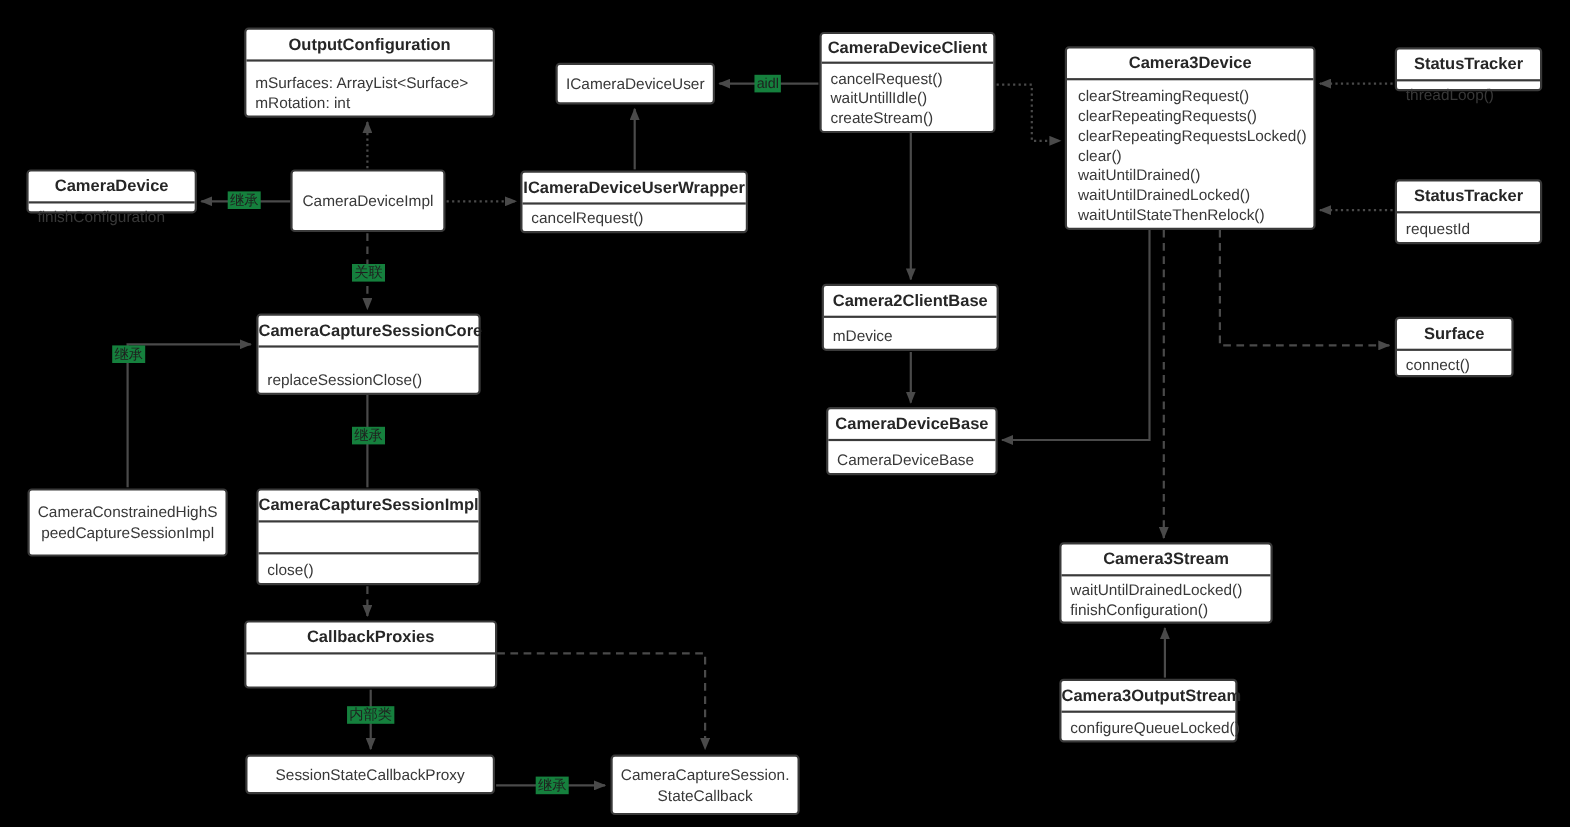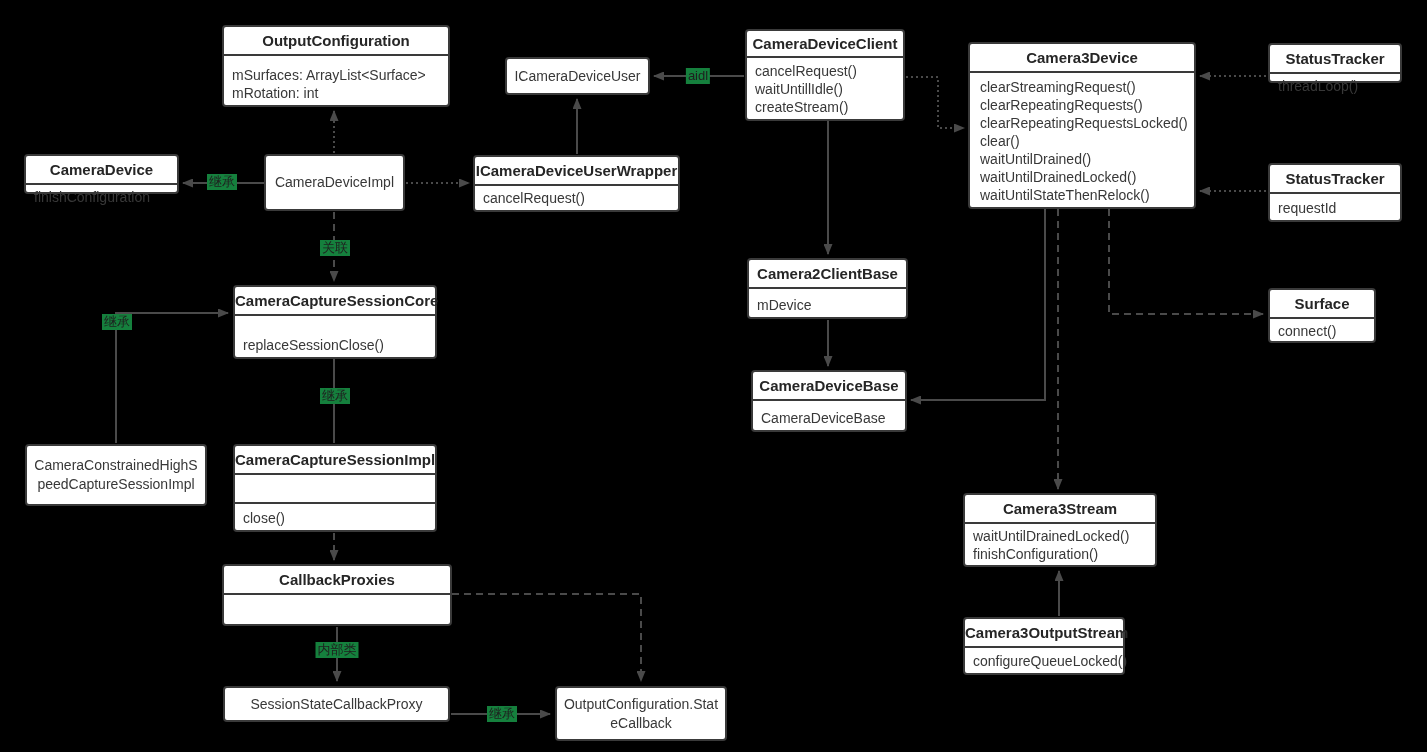--- a/index.html
+++ b/index.html
@@ -180,21 +180,21 @@
   <div class="cls" style="left:222px;top:564px;width:230px;height:62px">
     <div class="hd">CallbackProxies</div>
     <div class="row-empty" style="flex:1"></div>
   </div>
 
   <div class="cls single" style="left:223px;top:686px;width:227px;height:36px">
     <div class="t">SessionStateCallbackProxy</div>
   </div>
 
   <div class="cls single" style="left:555px;top:686px;width:172px;height:55px">
-    <div class="t wrap">OutputConfiguration.StateCallback</div>
+    <div class="t wrap">CameraCaptureSession.StateCallback</div>
   </div>
 
   <div class="cls" style="left:963px;top:493px;width:194px;height:74px">
     <div class="hd">Camera3Stream</div>
     <div class="bd">
       <div class="m">waitUntilDrainedLocked()</div>
       <div class="m">finishConfiguration()</div>
     </div>
   </div>
 

